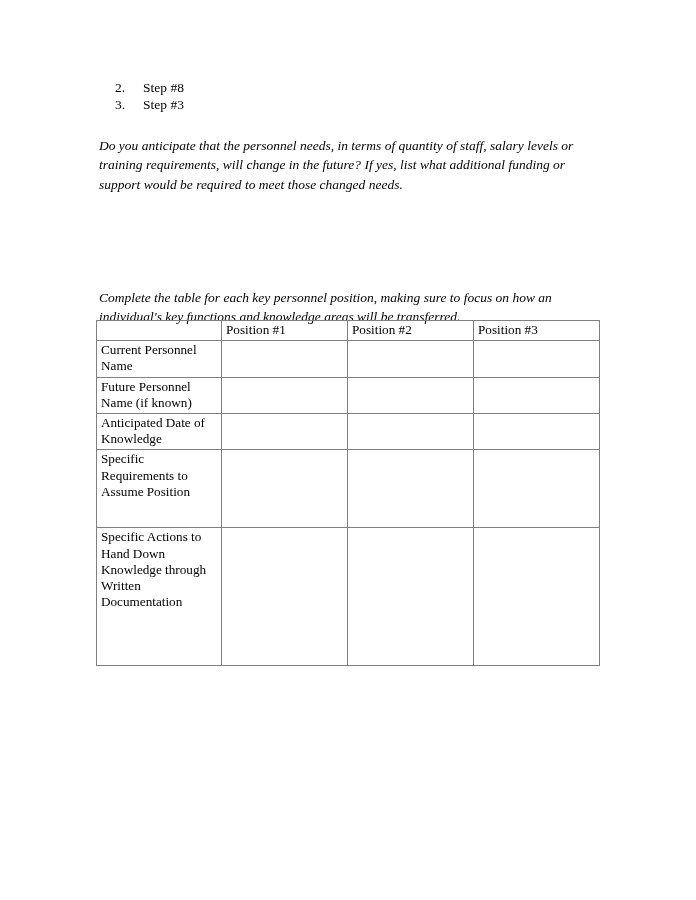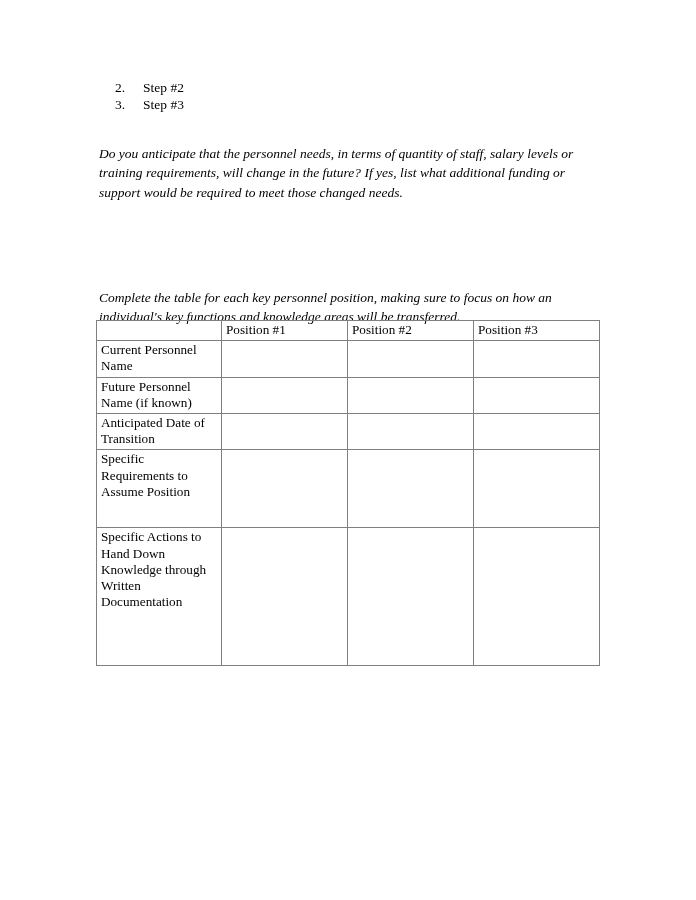--- a/index.html
+++ b/index.html
@@ -45,21 +45,21 @@
     padding-right: 0;
   }
   .step-label {
     padding-left: 18px;
   }
 
   
   .question-para {
     position: absolute;
     left: 99px;
-    top: 130px;
+    top: 122px;
     width: 500px;
     font-style: italic;
     font-size: 13.5px;
     line-height: 19.5px;
     text-align: left;
   }
 
   
   .section-head {
     position: absolute;
@@ -114,21 +114,21 @@
   .cellbold { font-weight: normal; }
 </style>
 </head>
 <body>
 
 <div class="page">
 
   <div class="steps">
     <div class="step-row">
       <span class="step-num">2.</span>
-      <span class="step-label">Step #2</span>
+      <span class="step-label">Step #8</span>
     </div>
     <div class="step-row">
       <span class="step-num">3.</span>
       <span class="step-label">Step #3</span>
     </div>
   </div>
 
   <p class="question-para">Do you anticipate that the personnel needs, in terms of quantity of staff, salary levels or training requirements, will change in the future? If yes, list what additional funding or support would be required to meet those changed needs.</p>
 
   <p class="section-intro">Complete the table for each key personnel position, making sure to focus on how an individual's key functions and knowledge areas will be transferred.</p>
@@ -156,21 +156,21 @@
       </tr>
 
       <tr class="r-2">
         <td>Future Personnel Name (if known)</td>
         <td></td>
         <td></td>
         <td></td>
       </tr>
 
       <tr class="r-3">
-        <td>Anticipated Date of Transition</td>
+        <td>Anticipated Date of Knowledge</td>
         <td></td>
         <td></td>
         <td></td>
       </tr>
 
       <tr class="r-4">
         <td>Specific Requirements to Assume Position</td>
         <td></td>
         <td></td>
         <td></td>

